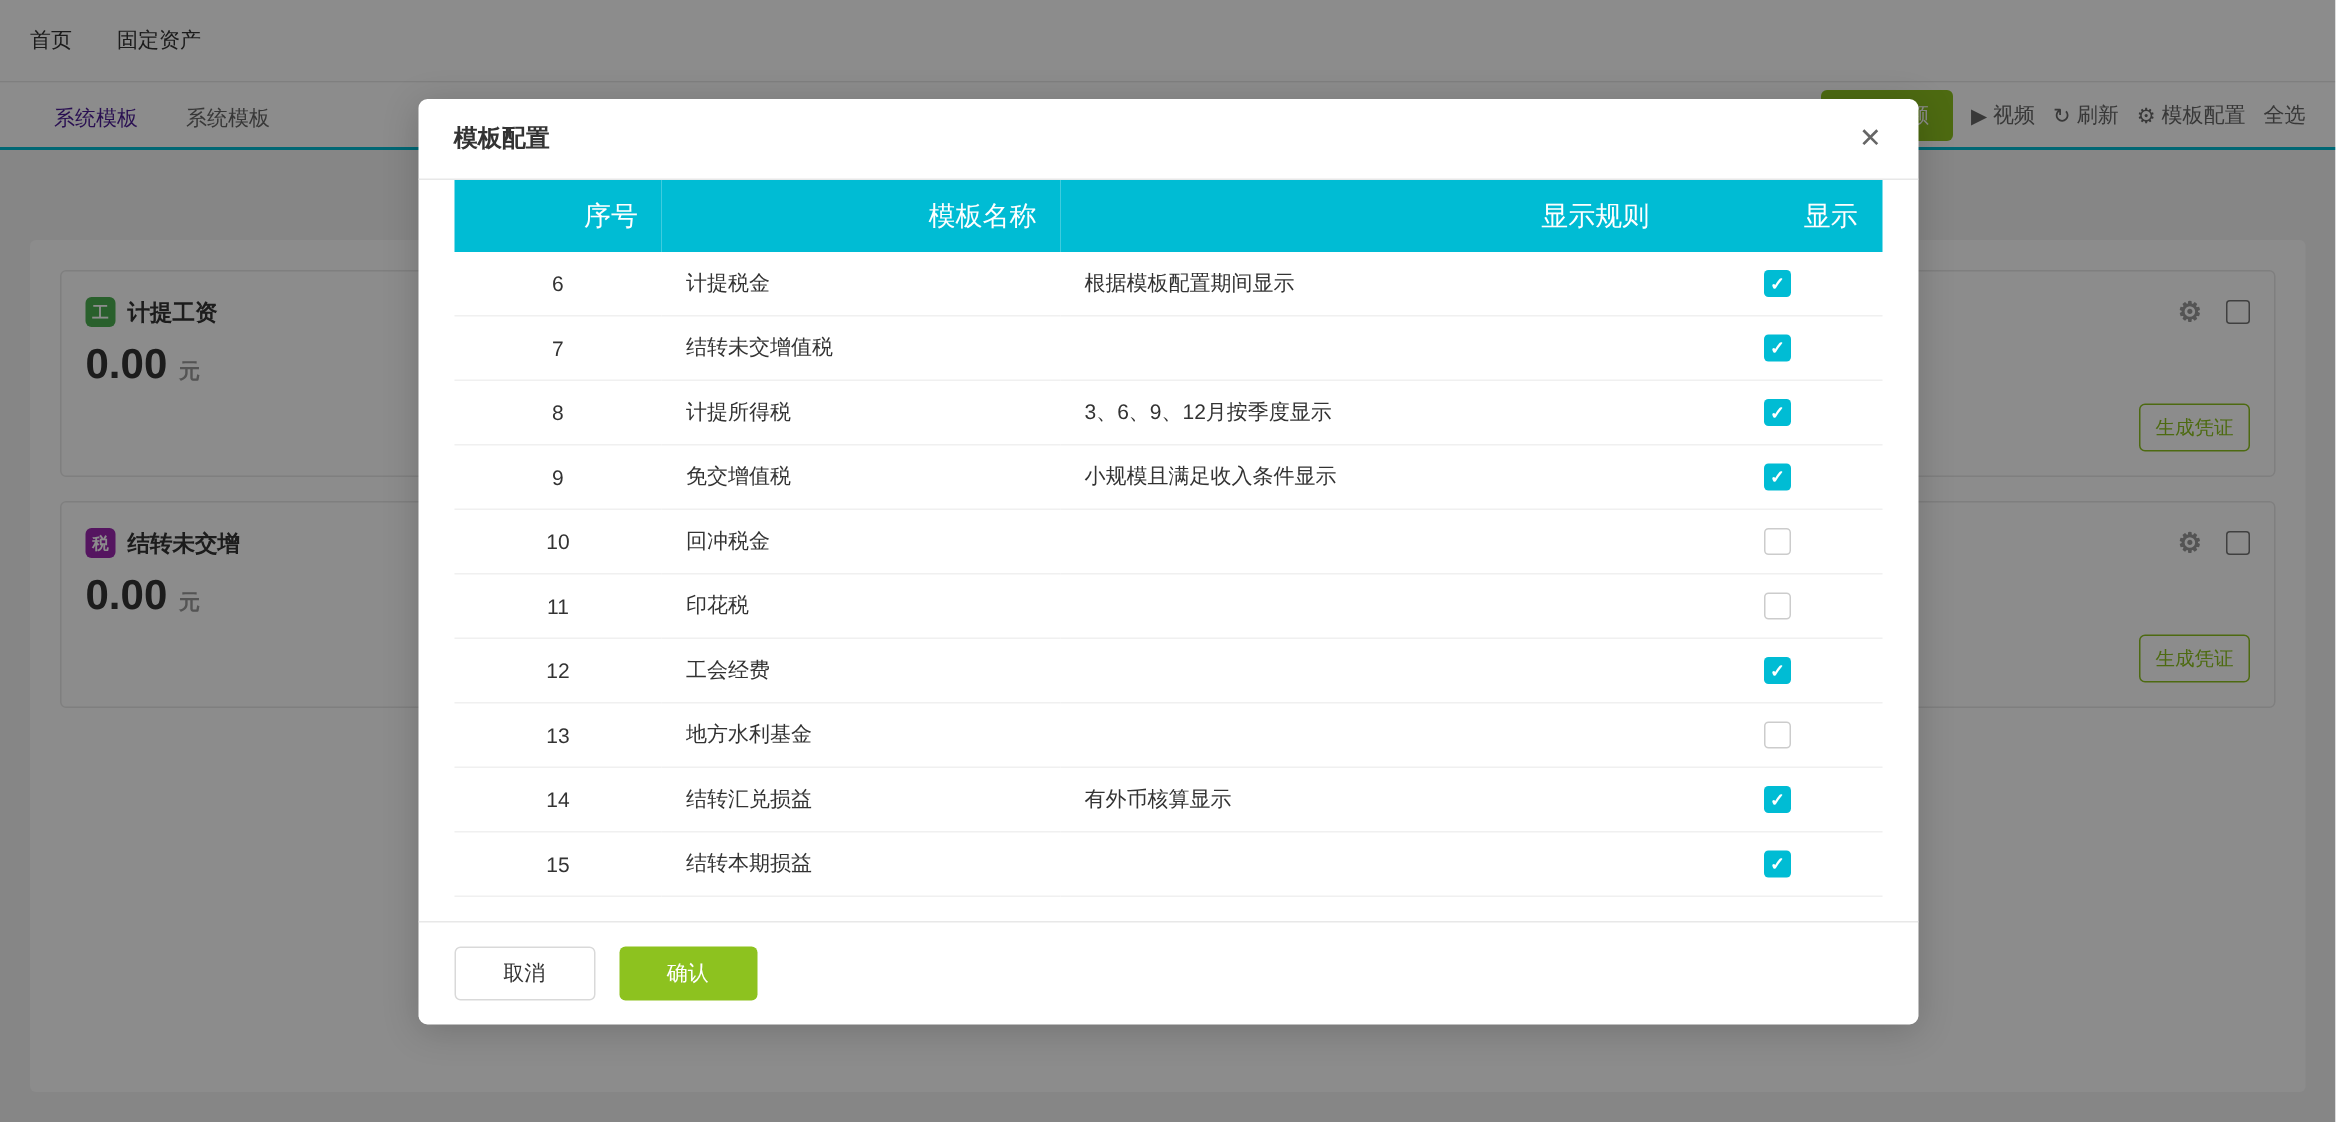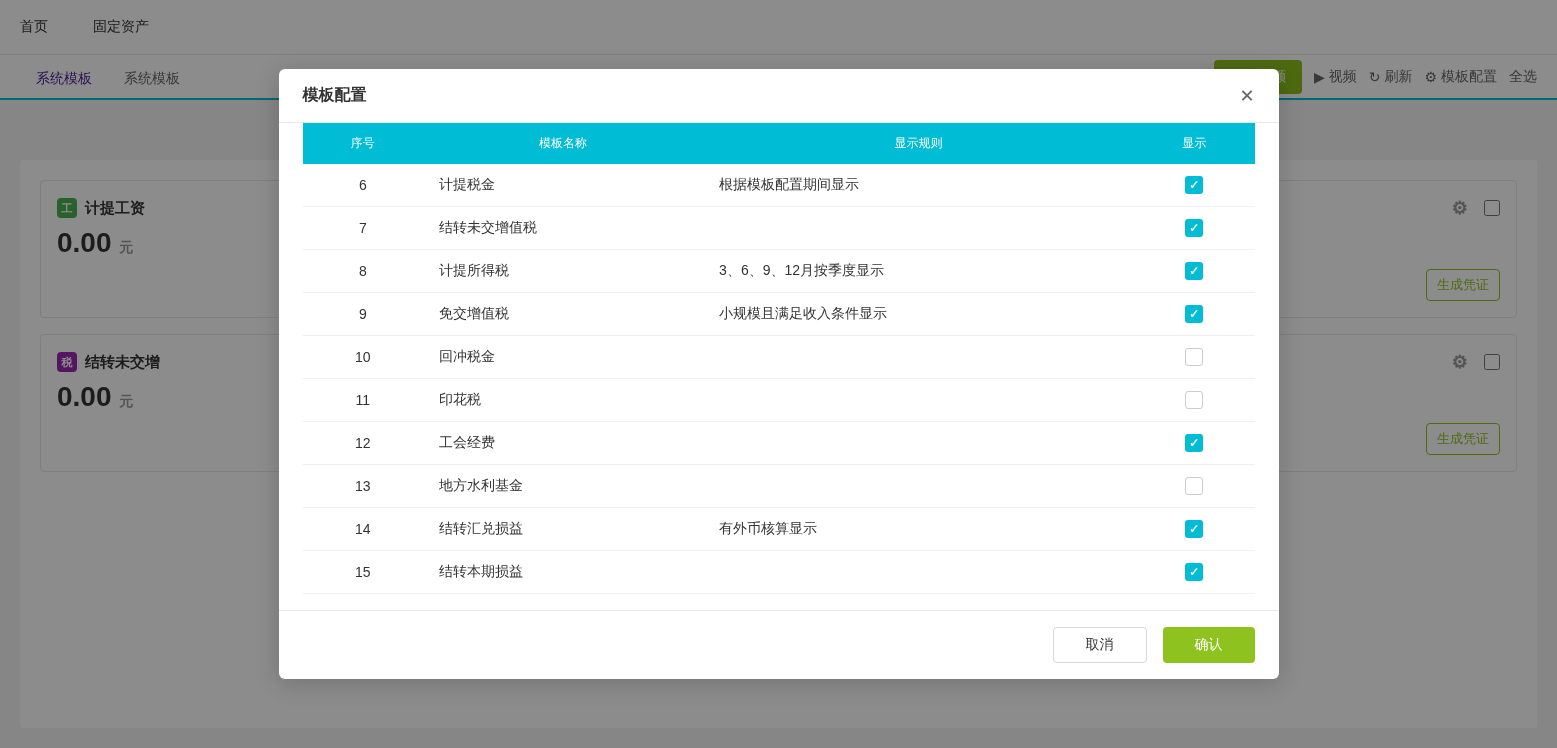--- a/index.html
+++ b/index.html
@@ -23,21 +23,21 @@
 
     
     .top-nav {
       position: absolute;
       top: 0; left: 0; right: 0;
       height: 55px;
       background: #fff;
       display: flex;
       align-items: center;
       padding: 0 20px;
-      gap: 45px;
+      gap: 30px;
       border-bottom: 1px solid #e8e8e8;
       z-index: 1;
     }
     .nav-item {
       color: #333;
       font-size: 14px;
       cursor: pointer;
     }
 
     
@@ -228,23 +228,23 @@
       width: 100%;
       border-collapse: collapse;
       margin-top: 0;
     }
     .config-table thead tr {
       background: #00bcd4;
     }
     .config-table thead th {
       color: #fff;
       padding: 12px 16px;
-      text-align: center;
+      text-align: right;
       font-weight: normal;
-      font-size: 12px;
+      font-size: 18px;
     }
     .config-table tbody tr {
       border-bottom: 1px solid #f0f0f0;
     }
     .config-table tbody td {
       padding: 12px 16px;
       text-align: center;
       color: #333;
       font-size: 14px;
     }
@@ -280,21 +280,21 @@
       width: 18px; height: 18px;
       border-radius: 3px;
       border: 1px solid #ccc;
       background: #fff;
       cursor: pointer;
     }
 
     
     .dialog-footer {
       display: flex;
-      justify-content: flex-end;
+      justify-content: flex-start;
       gap: 16px;
       padding: 16px 24px;
       border-top: 1px solid #e8e8e8;
     }
     .btn-cancel {
       padding: 8px 32px;
       border: 1px solid #d9d9d9;
       background: #fff;
       color: #333;
       border-radius: 4px;

